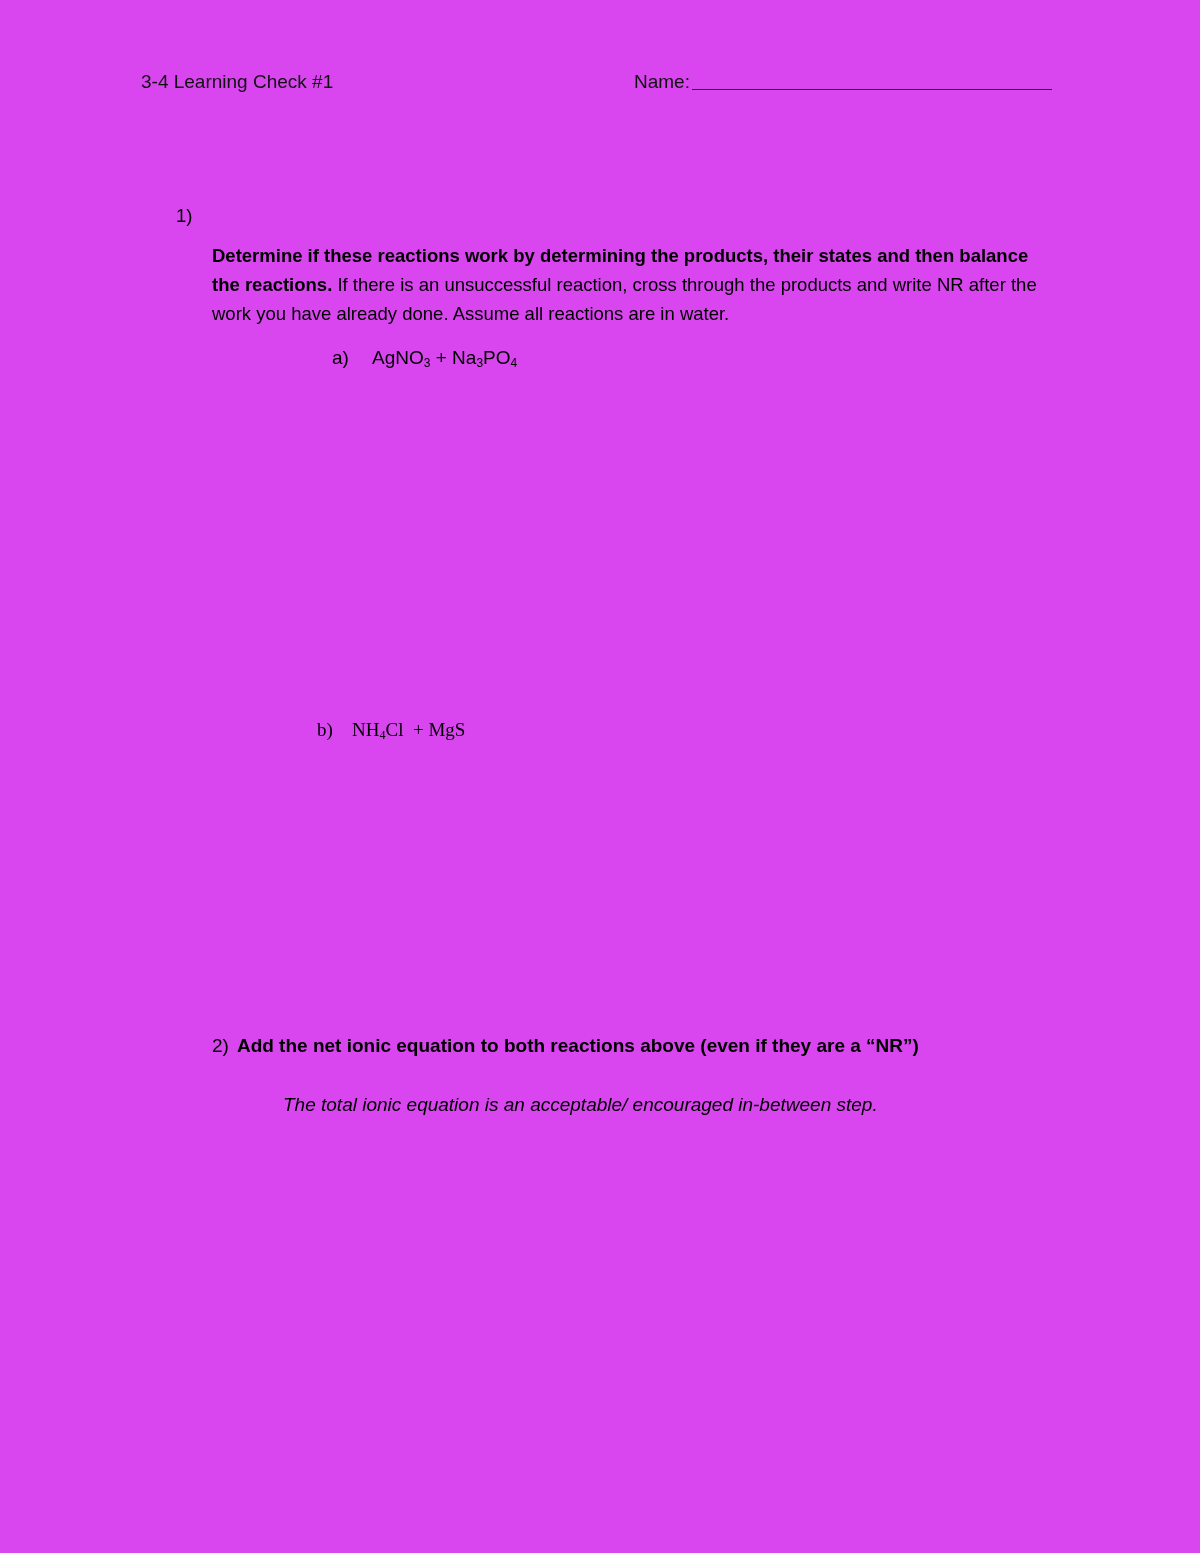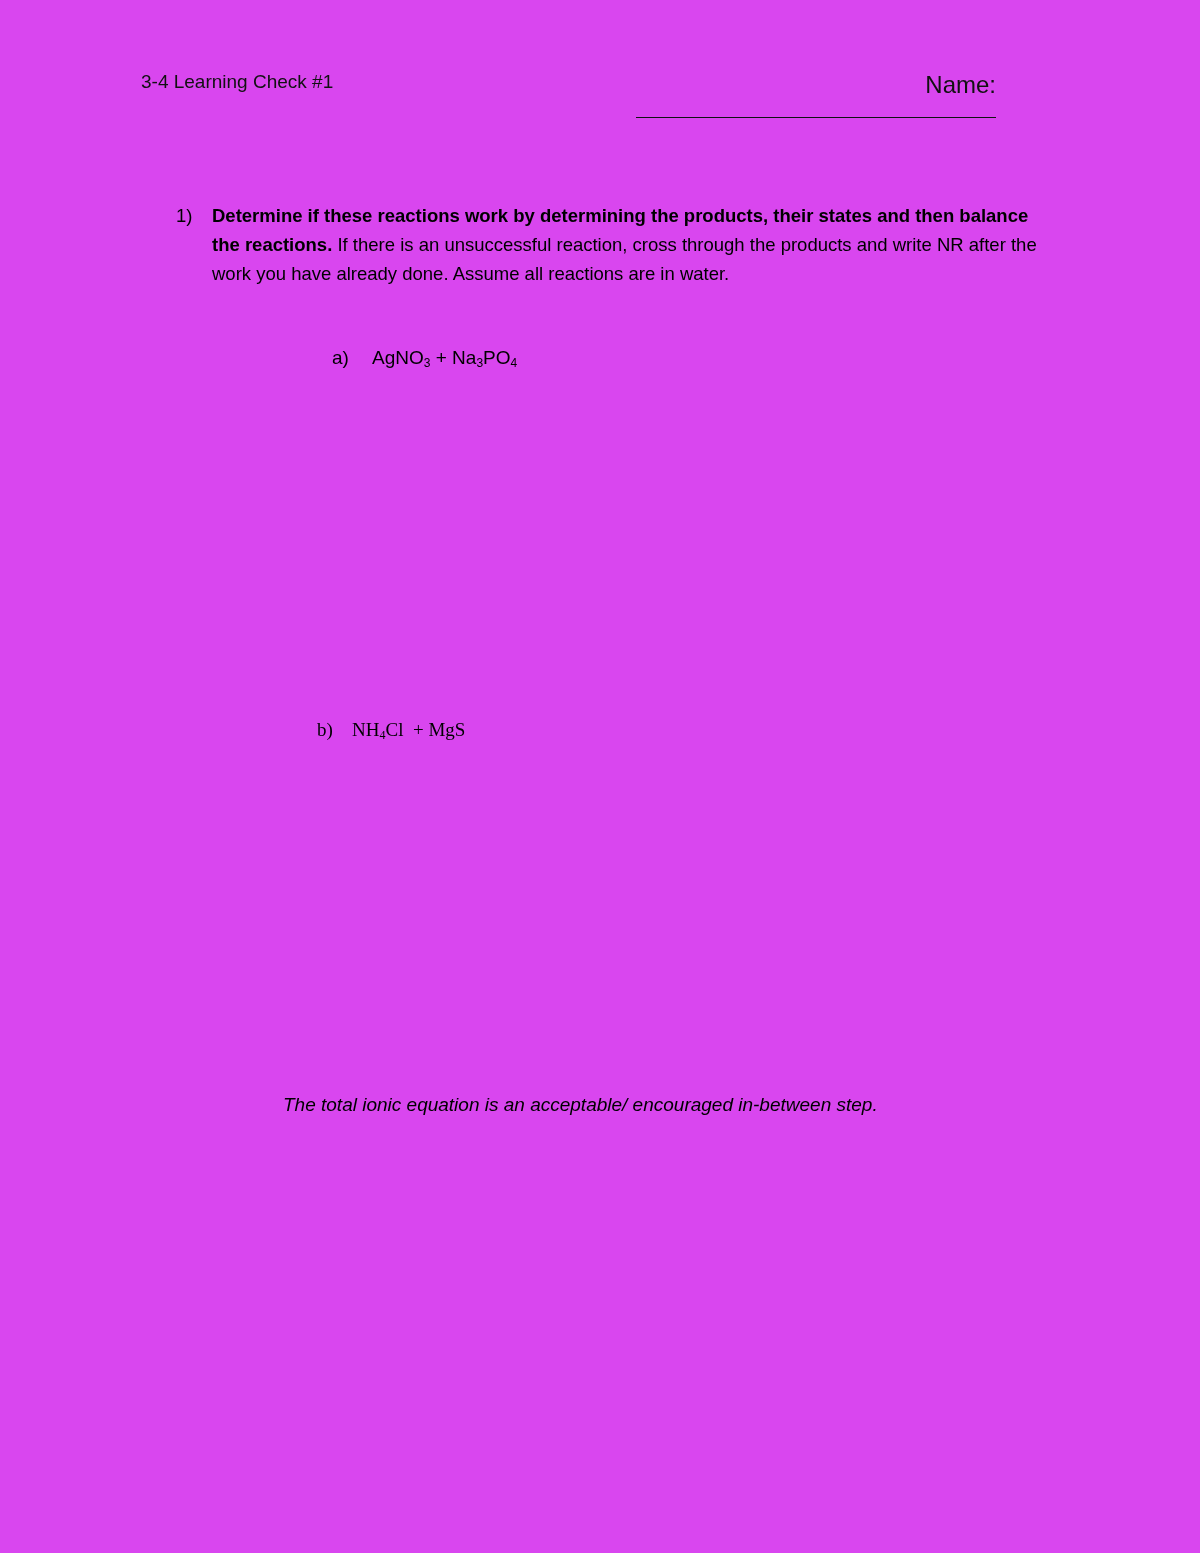--- a/index.html
+++ b/index.html
@@ -4,34 +4,34 @@
 <style>
   html, body { margin: 0; padding: 0; background: #ffffff; }
   body { width: 1200px; height: 1553px; position: relative; overflow: hidden; color: #000; }
   .page { position: absolute; left: 0; top: 0; width: 1200px; height: 1553px; background: #d946ef; }
   .header-left {
     position: absolute; left: 141px; top: 71px;
     font-family: "Liberation Sans", sans-serif; font-size: 19px; color: #111;
   }
   .header-right {
     position: absolute; left: 634px; top: 71px;
-    font-family: "Liberation Sans", sans-serif; font-size: 24px; color: #111;
-    display: flex; align-items: flex-end; flex-direction: column;
+    font-family: "Liberation Sans", sans-serif; font-size: 19px; color: #111;
+    display: flex; align-items: flex-end;
   }
   .name-line {
     display: inline-block; width: 360px; border-bottom: 1.5px solid #111;
     height: 18px; margin-left: 2px; margin-bottom: 3px;
   }
   .q1 {
     position: absolute; left: 176px; top: 201px; width: 880px;
     font-family: "Liberation Sans", sans-serif; font-size: 18.5px; line-height: 29px;
     display: flex;
   }
   .q-num { width: 36px; flex: none; }
-  .q-text { flex: 1; }
+  .q-text { flex: 1; margin-top: 40px; }
   .bold { font-weight: bold; }
   .eq {
     position: absolute; font-family: "Liberation Sans", sans-serif; font-size: 19px;
   }
   .eq .lbl { display: inline-block; }
   sub { font-size: 12px; vertical-align: -3px; line-height: 0; }
   .eq-a { left: 332px; top: 347px; }
   .eq-a .lbl { width: 40px; }
   .eq-b { left: 317px; top: 719px; font-family: Liberation Serif, serif; }
   .eq-b .lbl { width: 35px; }
@@ -63,16 +63,19 @@
   </div>
 
   <div class="eq eq-a">
     <span class="lbl">a)</span><span><span>AgNO</span><sub>3</sub></span><span style="white-space:pre"> + </span><span><span>Na</span><sub>3</sub><span>PO</span><sub>4</sub></span>
   </div>
 
   <div class="eq eq-b">
     <span class="lbl">b)</span><span><span>NH</span><sub>4</sub><span>Cl</span></span><span style="white-space:pre">  + </span><span>MgS</span>
   </div>
 
+  <div class="q2">
+    <span class="q-num2">2)</span><span>Add the net ionic equation to both reactions above (even if they are a “NR”)</span>
+  </div>
 
   <div class="note">The total ionic equation is an acceptable/ encouraged in-between step.</div>
 
 </div>
 
 </body></html>

